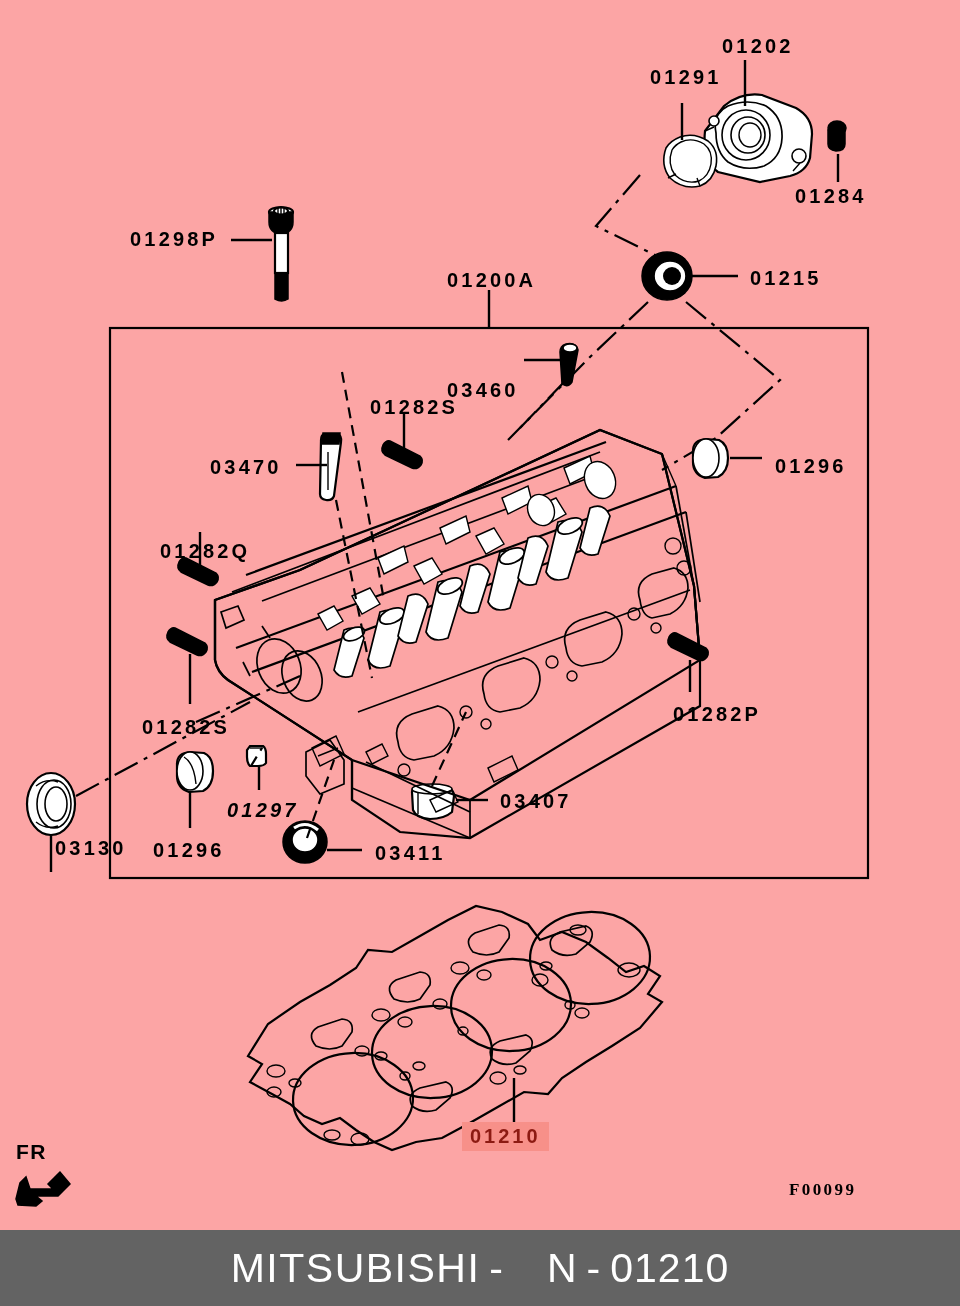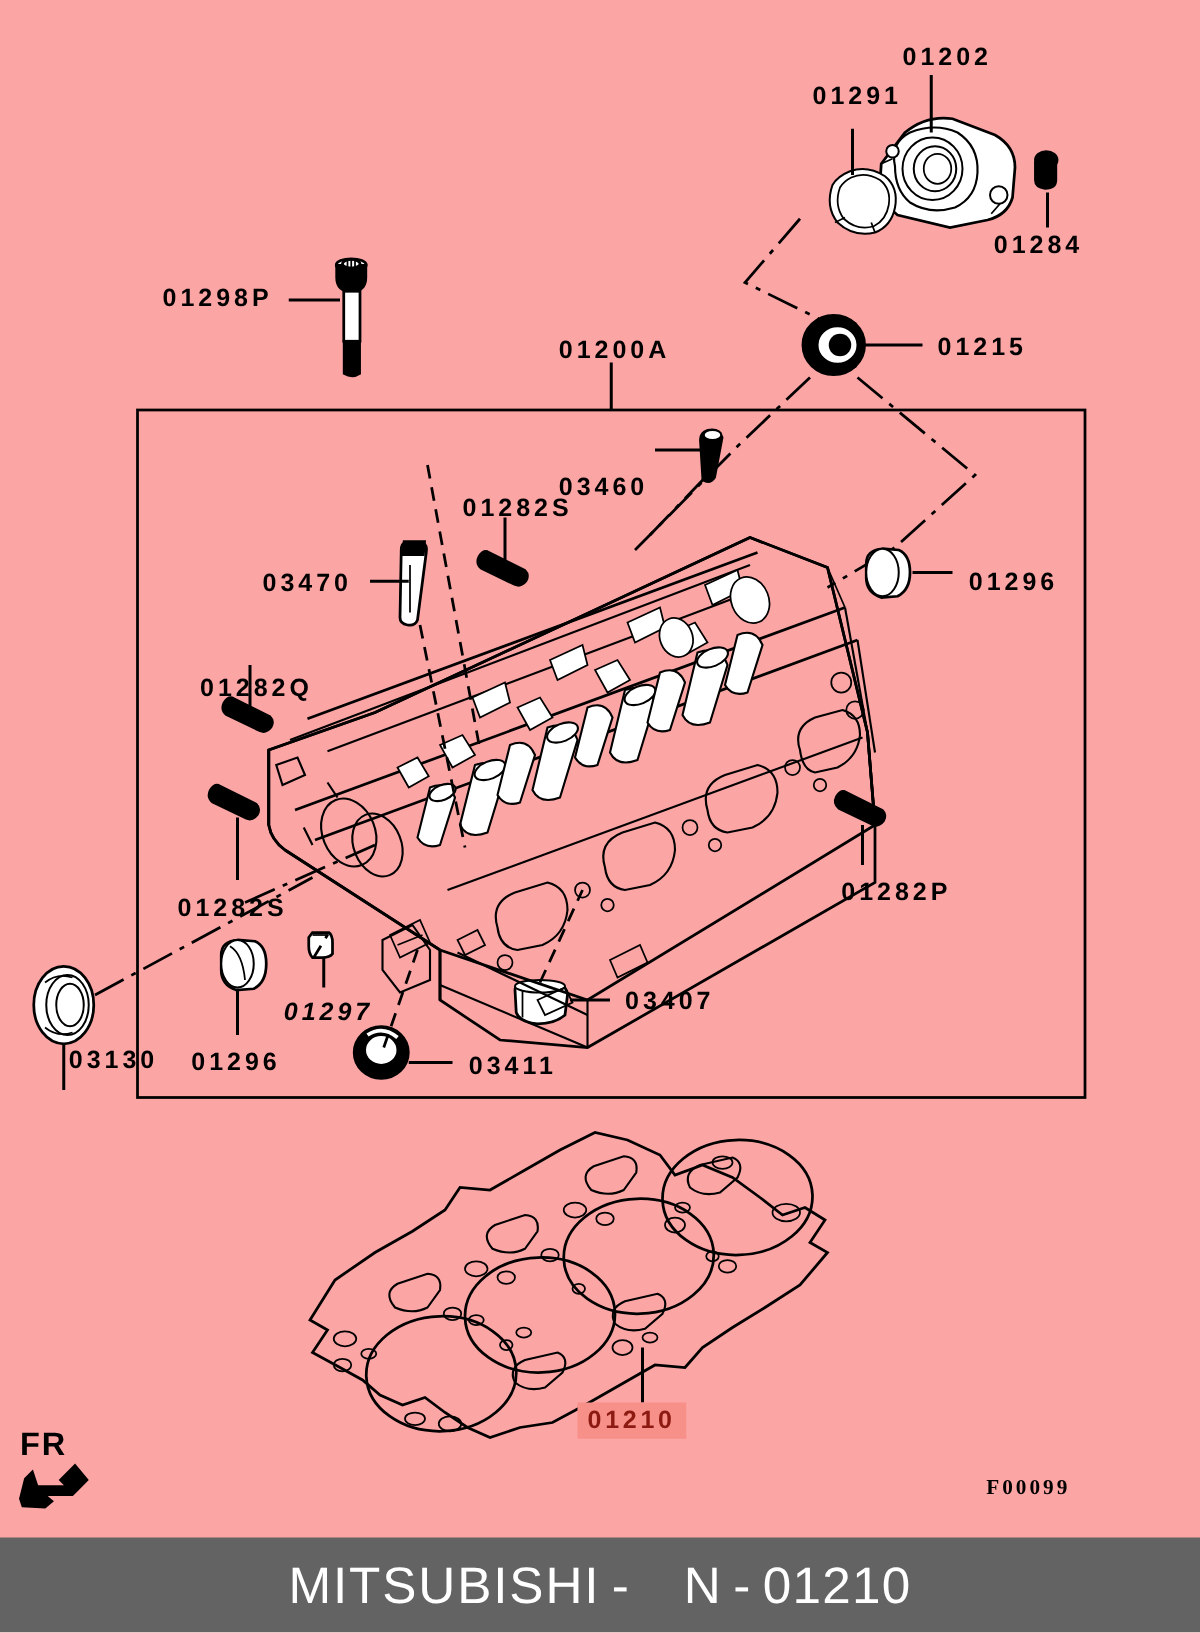--- a/index.html
+++ b/index.html
@@ -45,21 +45,21 @@
     font-family: Liberation Serif, serif;
     font-size: 17px;
     font-weight: 700;
     letter-spacing: 2.4px;
     color: #000000;
     white-space: nowrap;
   }
   .fr-text {
     position: absolute;
     font-family: "Liberation Sans", sans-serif;
-    font-size: 26px;
+    font-size: 21px;
     font-weight: 700;
     letter-spacing: 1.5px;
     color: #000000;
   }
   #footer-bar {
     position: absolute;
     left: 0;
     bottom: 0;
     width: 960px;
     height: 76px;

